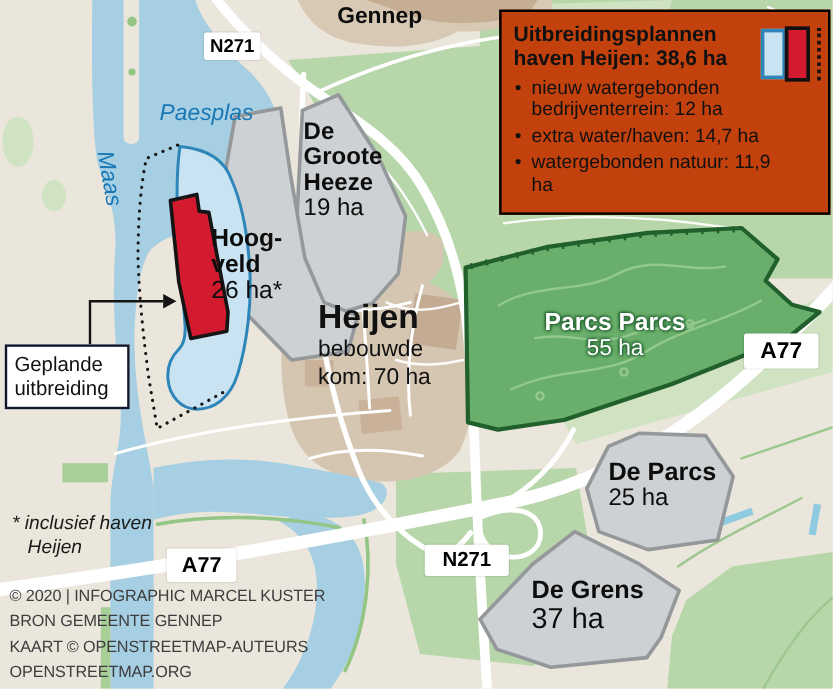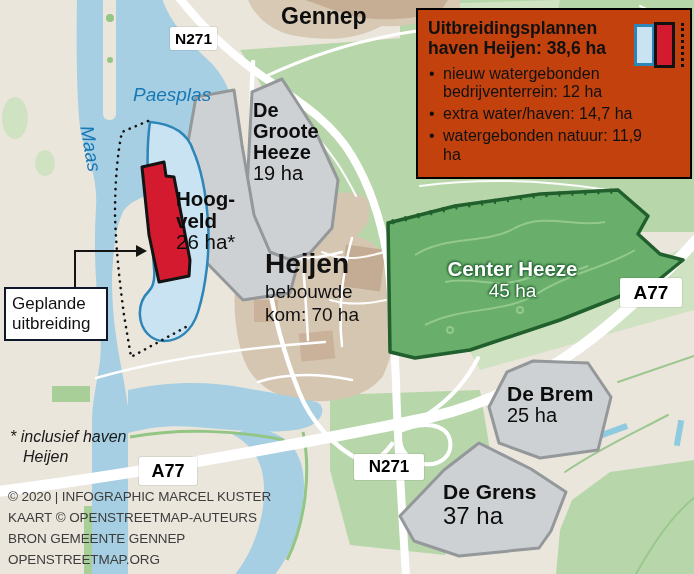--- a/index.html
+++ b/index.html
@@ -9,21 +9,21 @@
   }
   .stage svg{position:absolute;left:0;top:0;}
   .ov{position:absolute;}
   
   .sign{
     position:absolute;background:#fff;color:#000;font-weight:bold;
     display:flex;align-items:center;justify-content:center;border-radius:2px;
     box-shadow:0 0 0 1px rgba(0,0,0,0.07);
   }
   
-  .city{font-weight:bold;font-size:23px;color:#0d0d0d;}
+  .city{font-weight:bold;font-size:19px;color:#0d0d0d;}
   .waterlbl{font-style:italic;color:#1878b5;font-size:19px;}
   .arealbl{font-weight:bold;color:#0d0d0d;line-height:1.05;}
   .arealbl .ha{font-weight:normal;display:block;}
   .cp-lbl{
     text-align:center;color:#fff;font-weight:bold;font-size:20.5px;line-height:1.1;
     text-shadow:0 0 3px #2a6b38,0 0 3px #2a6b38,1px 1px 2px #2a6b38,-1px -1px 2px #2a6b38;
   }
   .cp-lbl .ha{font-weight:normal;font-size:19px;display:block;}
   
   .legend{
@@ -170,26 +170,26 @@
     <span>Hoog-veld</span>
     <span class="ha">26 ha*</span>
   </div>
 
   <div class="ov" style="left:265px;top:250px;">
     <div style="font-weight:bold;font-size:28px;line-height:1.0;">Heijen</div>
     <div style="font-size:19px;width:105px;line-height:1.2;margin-top:3px;">bebouwde kom: 70 ha</div>
   </div>
 
   <div class="ov cp-lbl" style="left:440px;top:258px;width:145px;">
-    <span>Center Heeze</span>
-    <span class="ha">45 ha</span>
+    <span>Parcs Parcs</span>
+    <span class="ha">55 ha</span>
   </div>
 
   <div class="ov arealbl" style="left:507px;top:383px;font-size:21px;">
-    <span>De Brem</span>
+    <span>De Parcs</span>
     <span class="ha" style="font-size:20px;">25 ha</span>
   </div>
 
   <div class="ov arealbl" style="left:443px;top:481px;font-size:21px;">
     <span>De Grens</span>
     <span class="ha" style="font-size:24px;">37 ha</span>
   </div>
 
   <div class="sign" style="left:170px;top:27px;width:47px;height:23px;font-size:15.5px;">N271</div>
   <div class="sign" style="left:620px;top:278px;width:62px;height:29px;font-size:19px;">A77</div>
@@ -209,18 +209,18 @@
       <li><span>watergebonden natuur: 11,9 ha</span></li>
     </ul>
   </div>
 
   <div class="callout">Geplande uitbreiding</div>
 
   <div class="footnote">* inclusief haven Heijen</div>
 
   <div class="credits">
     <div>© 2020 | INFOGRAPHIC MARCEL KUSTER</div>
+    <div>BRON GEMEENTE GENNEP</div>
     <div>KAART © OPENSTREETMAP-AUTEURS</div>
-    <div>BRON GEMEENTE GENNEP</div>
     <div>OPENSTREETMAP.ORG</div>
   </div>
 
 </div>
 
 </body></html>

